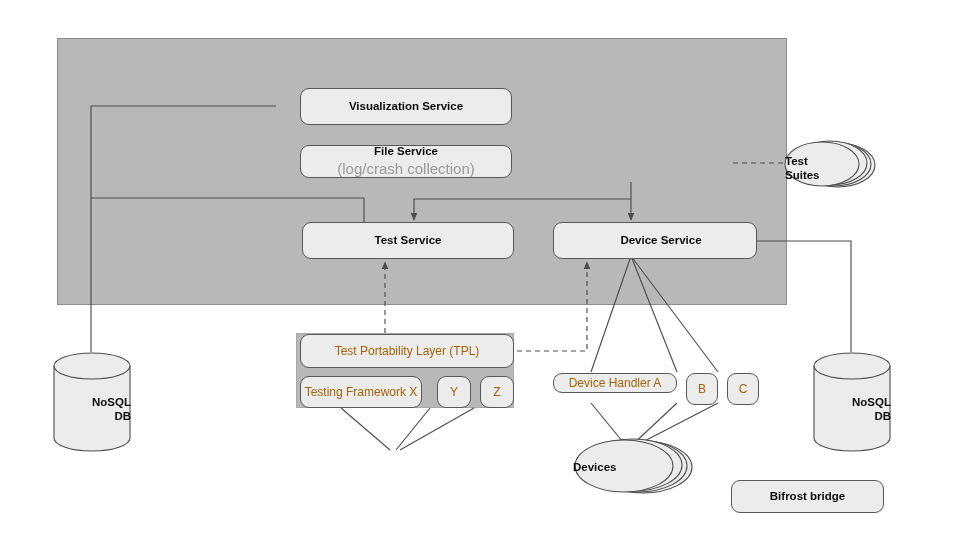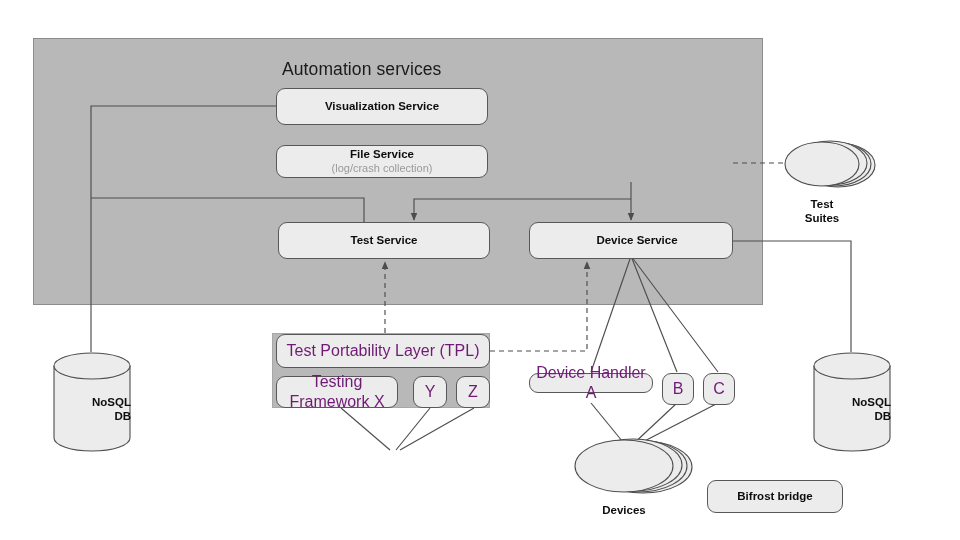--- a/index.html
+++ b/index.html
@@ -18,21 +18,21 @@
     left: 0; top: 0;
     width: 960px; height: 540px;
   }
   svg#wires {
     position: absolute;
     left: 0; top: 0;
     width: 960px; height: 540px;
     overflow: visible;
     pointer-events: none;
   }
-  .node { position: absolute; box-sizing: border-box; }
+  .node { position: absolute; box-sizing: border-box; margin-left: 24px; }
 
   
   .group-box {
     background: #b8b8b8;
     border: 1px solid #8c8c8c;
   }
   .group-title {
     position: absolute;
     font-size: 17.5px;
     color: #1a1a1a;
@@ -58,61 +58,58 @@
     text-align: center;
     line-height: 1.25;
     box-sizing: border-box;
   }
   .rbox .title {
     font-size: 11.5px;
     font-weight: bold;
     color: #0d0d0d;
   }
   .rbox .sub {
-    font-size: 11px;
+    font-size: 15px;
     color: #9a9a9a;
     margin-top: 1px;
   }
   .rbox.plain .title {
     font-weight: normal;
-    font-size: 16px;
-    color: #701a75;
+    font-size: 12px;
+    color: #a16207;
   }
 
   
   .cyl { position: absolute; }
   .cyl .lbl {
     position: absolute;
     left: 0; right: 0;
     text-align: right;
     font-size: 11.5px;
     font-weight: bold;
     color: #0d0d0d;
     line-height: 1.3;
   }
 
   
   .stack { position: absolute; }
   .stack .lbl {
     position: absolute;
-    text-align: center;
     font-size: 11.5px;
     font-weight: bold;
     color: #0d0d0d;
     line-height: 1.3;
-    margin-top: 43px;
   }
 </style>
 </head>
 <body>
 
 <div id="canvas">
 
   <div class="node group-box" style="left:33px; top:38px; width:730px; height:267px;"></div>
-  <div class="group-title" style="left:282px; top:59px;">Automation services</div>
 
   <div class="node band-box" style="left:272px; top:333px; width:218px; height:75px;"></div>
 
   <svg id="wires">
     <defs>
       <marker id="arrow" markerWidth="8" markerHeight="8" refX="6.4" refY="3" orient="auto">
         <path d="M0,0 L7,3 L0,6 z" fill="#4d4d4d"></path>
       </marker>
     </defs>
     <g stroke="#4d4d4d" stroke-width="1.15" fill="none">
@@ -186,21 +183,21 @@
   </div>
 
   <div class="node rbox plain" style="left:662px; top:373px; width:32px; height:32px;">
     <span class="title">B</span>
   </div>
 
   <div class="node rbox plain" style="left:703px; top:373px; width:32px; height:32px;">
     <span class="title">C</span>
   </div>
 
-  <div class="node rbox" style="left:707px; top:480px; width:136px; height:33px;">
+  <div class="node rbox" style="left:707px; top:480px; width:153px; height:33px;">
     <span class="title">Bifrost bridge</span>
   </div>
 
   <div class="stack" style="left:780px; top:138px; width:100px; height:52px;">
     <svg width="100" height="52">
       <g fill="#ececec" stroke="#4d4d4d" stroke-width="1.1">
         <ellipse cx="58" cy="27" rx="37" ry="22"></ellipse>
         <ellipse cx="54" cy="26" rx="37" ry="22"></ellipse>
         <ellipse cx="50" cy="25" rx="37" ry="22"></ellipse>
         <ellipse cx="42" cy="26" rx="37" ry="22"></ellipse>

